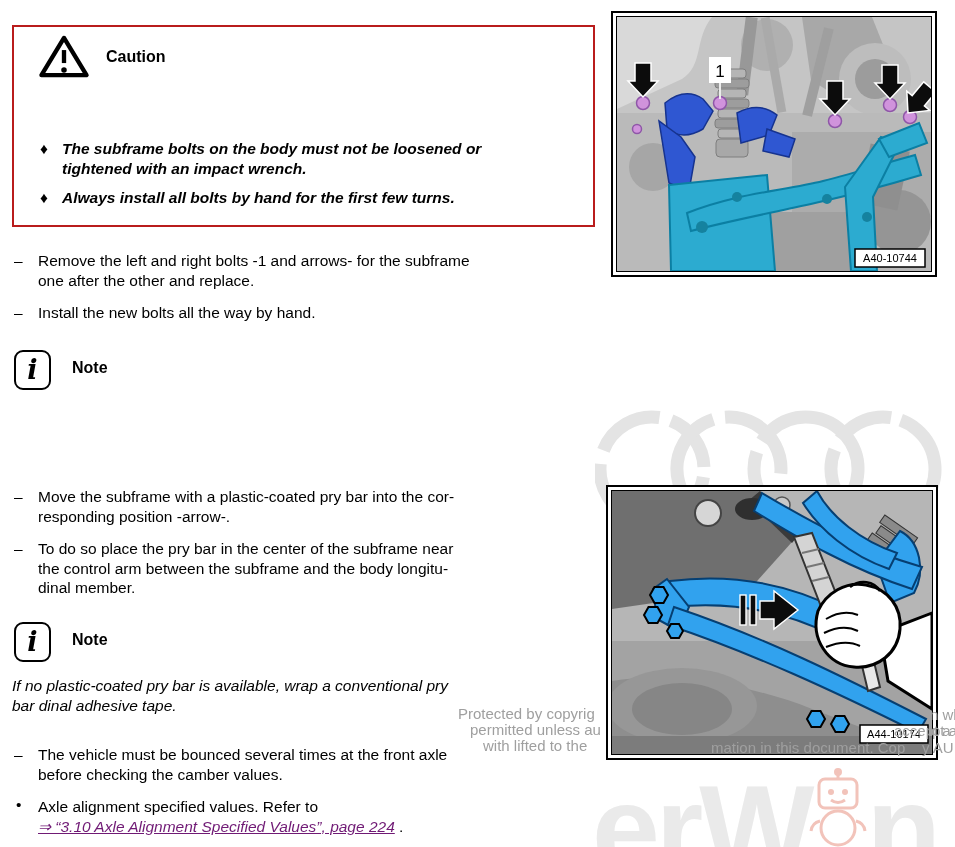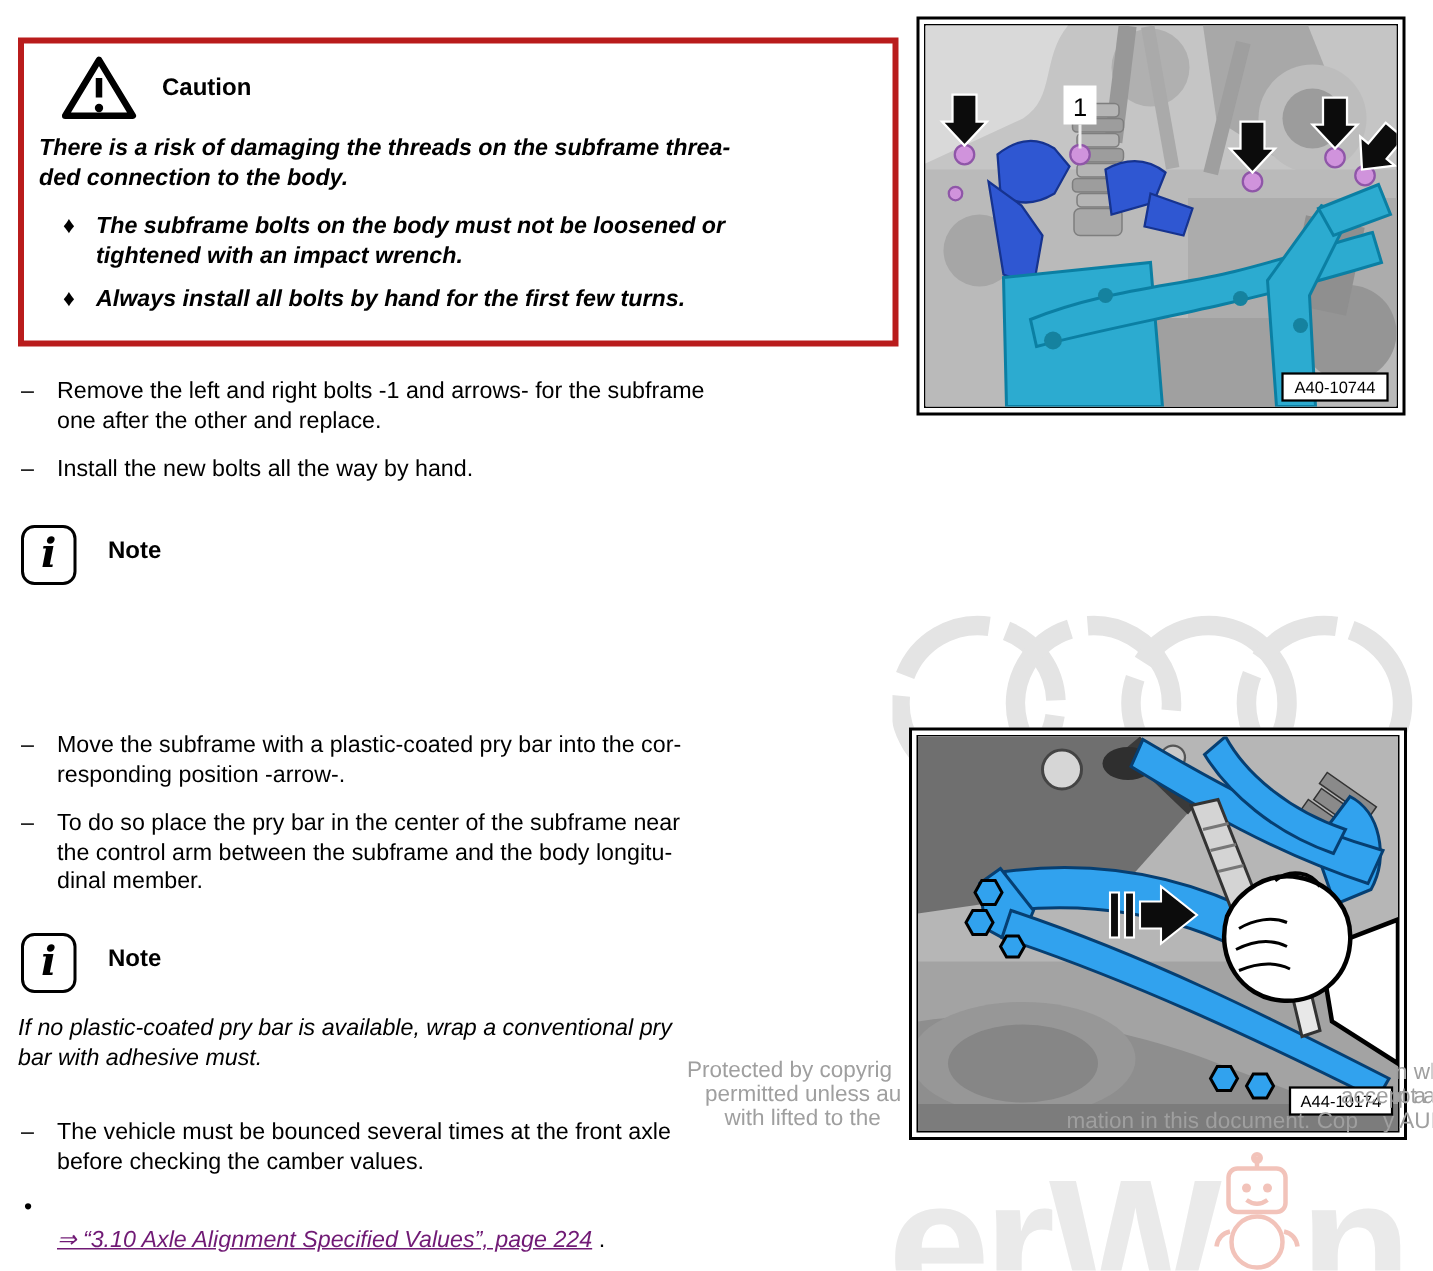--- a/index.html
+++ b/index.html
@@ -3,21 +3,21 @@
 <meta charset="utf-8">
 <style>
   html,body{margin:0;padding:0;}
   .page{
     position:relative;width:955px;height:847px;background:#fff;overflow:hidden;
     font-family:"Liberation Sans",sans-serif;color:#000;
   }
   .abs{position:absolute;}
   .ml{white-space:pre-line;}
   
-  .caution-box{left:12px;top:25px;width:579px;height:198px;border:4px solid #b91c1c;}
+  .caution-box{left:12px;top:25px;width:579px;height:198px;border:2px solid #b91c1c;}
   .warn-tri{left:24px;top:6px;width:52px;height:48px;}
   .caution-title{left:92px;top:21px;font-size:16px;font-weight:bold;}
   .caution-body{left:10px;top:60px;font-size:15.5px;line-height:19.5px;font-weight:bold;font-style:italic;}
   .cbullet{left:26px;width:540px;font-size:15.5px;line-height:19.5px;font-weight:bold;font-style:italic;}
   .cbullet .bmark{position:absolute;left:0;top:0;font-style:normal;}
   .cbullet .btext{margin-left:22px;}
   
   .step{left:14px;width:585px;font-size:15.5px;line-height:19.5px;z-index:2;}
   .step .bmark{position:absolute;left:0;top:0;}
   .step .btext{margin-left:24px;}
@@ -76,22 +76,20 @@
     <span>n</span>
   </div>
 
   <div class="abs caution-box">
     <svg class="abs warn-tri" viewBox="0 0 60 54">
       <path d="M30 5 L56 48 L4 48 Z" fill="none" stroke="#000" stroke-width="5" stroke-linejoin="round"></path>
       <line x1="30" y1="19" x2="30" y2="34" stroke="#000" stroke-width="5"></line>
       <circle cx="30" cy="42" r="3.2" fill="#000"></circle>
     </svg>
     <div class="abs caution-title">Caution</div>
-    <div class="abs caution-body ml">There is a risk of damaging the threads on the subframe threa-
-ded connection to the body.</div>
     <div class="abs cbullet" style="top:112px;">
       <span class="bmark">♦</span>
       <div class="btext ml">The subframe bolts on the body must not be loosened or
 tightened with an impact wrench.</div>
     </div>
     <div class="abs cbullet" style="top:161px;">
       <span class="bmark">♦</span>
       <div class="btext ml">Always install all bolts by hand for the first few turns.</div>
     </div>
   </div>
@@ -125,32 +123,32 @@
 dinal member.</div>
   </div>
 
   <div class="abs note-head" style="top:622px;">
     <div class="note-chip">
       <span class="note-i">i</span>
     </div>
     <span class="note-title">Note</span>
   </div>
   <div class="abs note-para ml" style="top:676px;">If no plastic-coated pry bar is available, wrap a conventional pry
-bar with adhesive must.</div>
+bar dinal adhesive tape.</div>
 
   <div class="abs step" style="top:745px;">
     <span class="bmark">–</span>
     <div class="btext ml">The vehicle must be bounced several times at the front axle
 before checking the camber values.</div>
   </div>
 
   <div class="abs axle-item" style="top:797px;">
     <span class="bmark">•</span>
     <div class="btext">
-      <br>
+      <span>Axle alignment specified values. Refer to</span><br>
       <span class="ref-link">⇒ “3.10 Axle Alignment Specified Values”, page 224</span><span class="ref-suffix"> .</span>
     </div>
   </div>
 
   <div class="abs fig" style="left:611px;top:11px;">
     <div class="fig-inner">
       <svg width="314" height="254" viewBox="0 0 314 254">
         <rect width="314" height="254" fill="#c5c5c5"></rect>
         <path d="M0 0h95c-18 22-8 48-30 62L0 92z" fill="#d9d9d9"></path>
         <circle cx="150" cy="28" r="26" fill="#b0b0b0"></circle>

